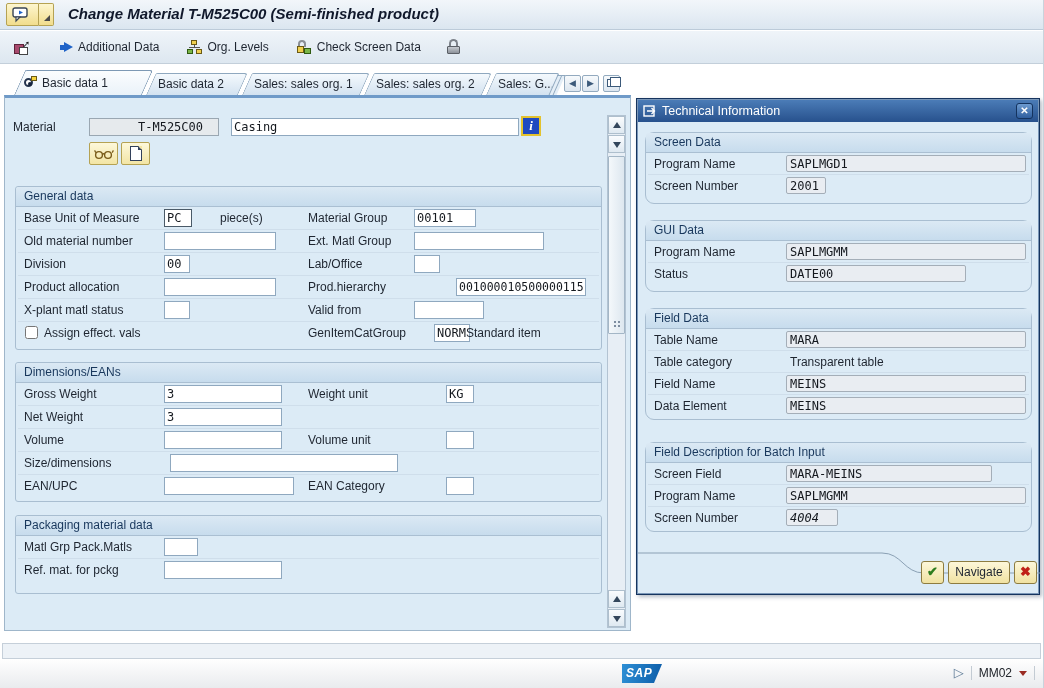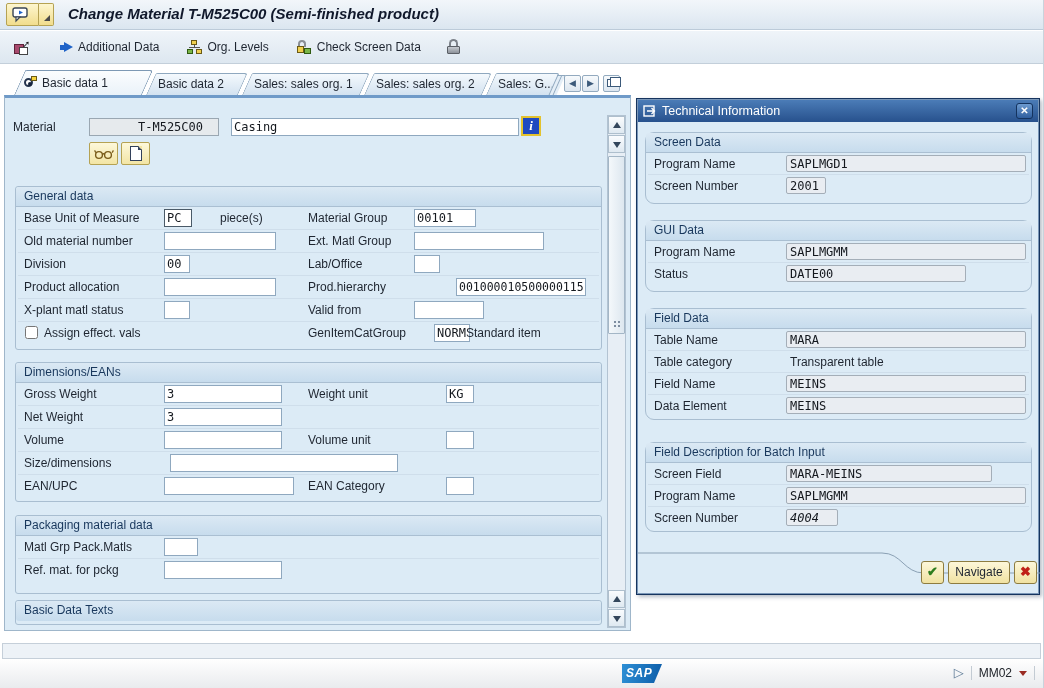--- a/index.html
+++ b/index.html
@@ -327,23 +327,20 @@
       <div class="frow">
         <span class="lab" style="left:6px">Matl Grp Pack.Matls</span>
         <input class="fld" style="left: 146px; width: 34px;" value="">
       </div>
       <div class="frow last">
         <span class="lab" style="left:6px">Ref. mat. for pckg</span>
         <input class="fld" style="left: 146px; width: 118px;" value="">
       </div>
     </div>
 
-    <div class="gbox" style="top:502px;height:25px">
-      <div class="ghead" style="border-radius:3px;border-bottom:none">Basic Data Texts</div>
-    </div>
 
     <div class="vscroll">
       <div class="sbtn" style="top:0">
           <div class="tri-u"></div>
         </div>
       <div class="sbtn" style="top:19px">
           <div class="tri-d"></div>
         </div>
       <div class="sthumb">
           <span class="grip"></span>

